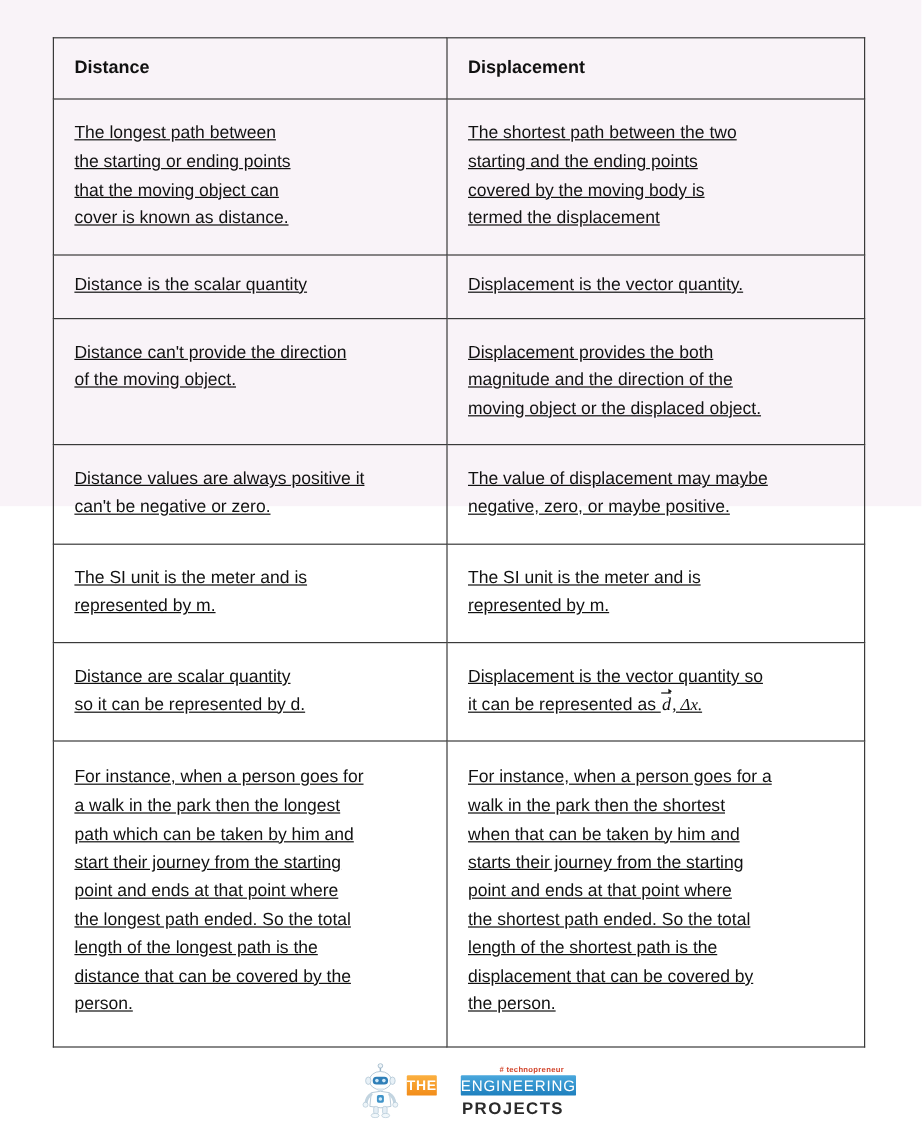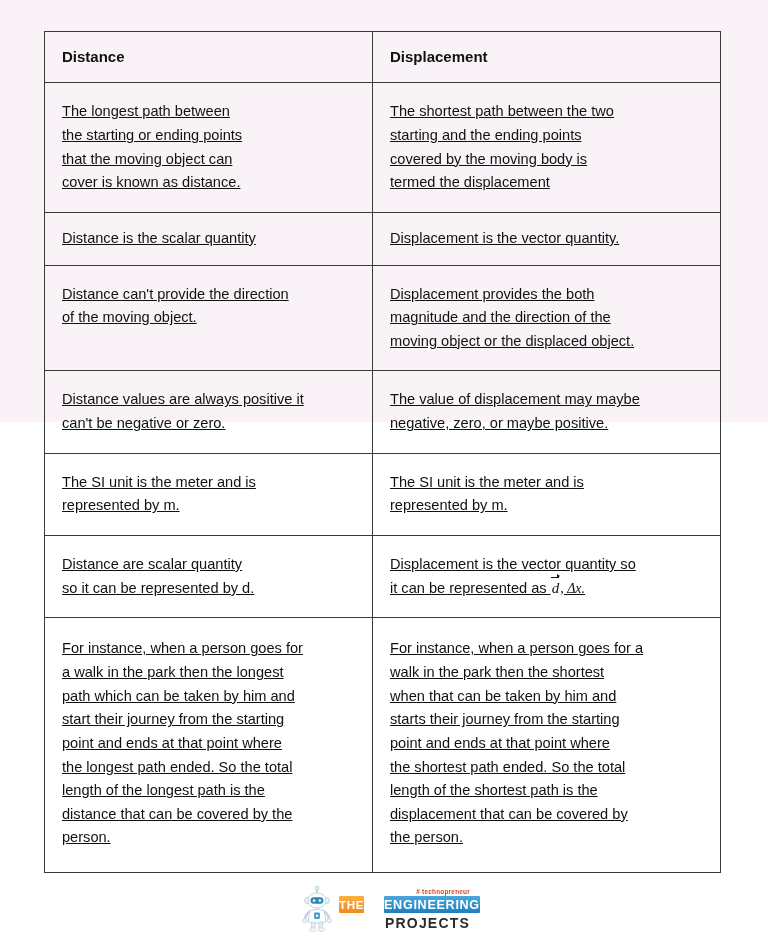--- a/index.html
+++ b/index.html
@@ -155,21 +155,21 @@
     letter-spacing: 0.6px;
     display: flex;
     align-items: center;
     justify-content: center;
     width: 33px;
     border-radius: 1px;
   }
   #logo-engineering {
     background: linear-gradient(180deg, #4aa8dd 0%, #1d7fbe 100%);
     color: #ffffff;
-    font-weight: bold;
+    font-weight: normal;
     font-size: 12.6px;
     letter-spacing: 0.7px;
     display: flex;
     align-items: center;
     justify-content: center;
     flex: 1;
     margin-left: 20px;
     border-radius: 1px;
   }
   #logo-projects {

